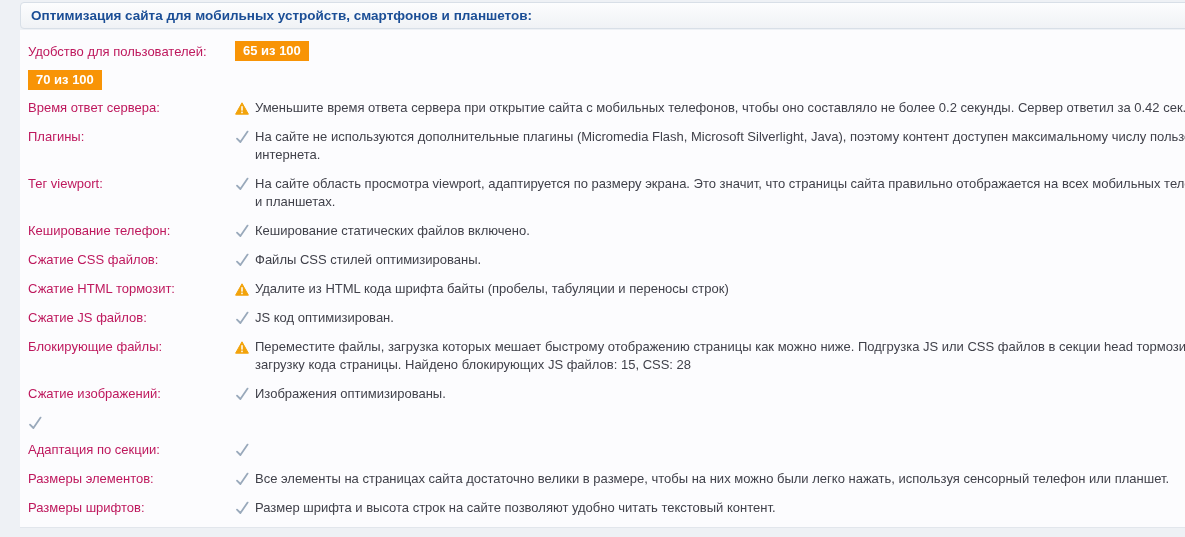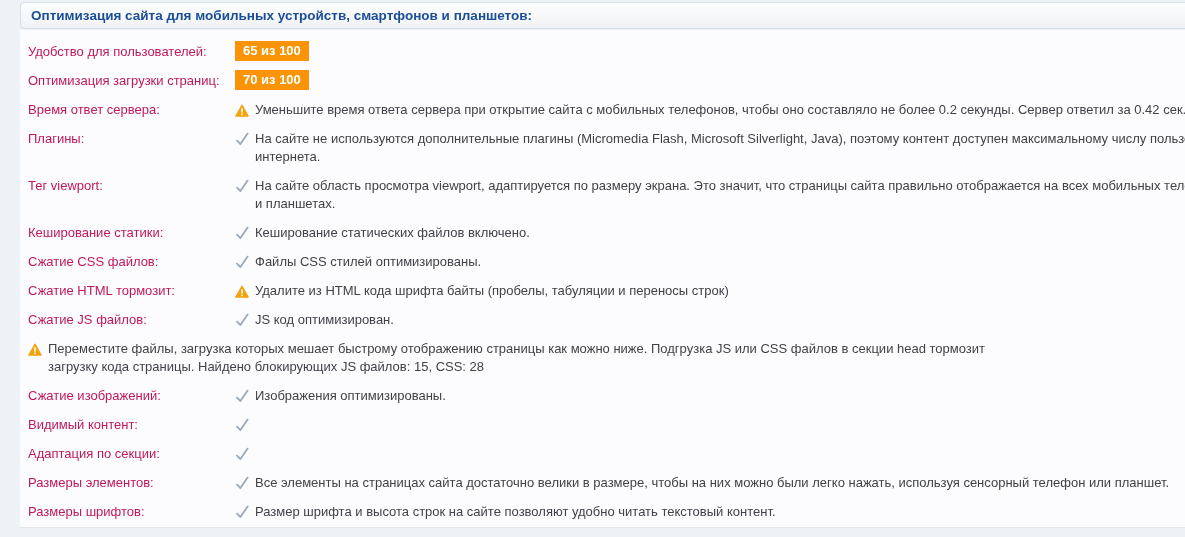--- a/index.html
+++ b/index.html
@@ -91,21 +91,20 @@
   <div class="content" id="rows-container">
   <div class="row">
     <div class="row-label">Удобство для пользователей:</div>
     <div class="row-value">
       <span class="badge">65 из 100</span>
 
     </div>
   </div>
 
   <div class="row">
-    <div class="row-label">Оптимизация загрузки страниц:</div>
     <div class="row-value">
       <span class="badge">70 из 100</span>
 
     </div>
   </div>
 
   <div class="row">
     <div class="row-label">Время ответ сервера:</div>
     <div class="row-value">
 
@@ -141,21 +140,21 @@
       <span class="icon icon-ok">
         <svg width="14" height="14" viewBox="0 0 14 14">
           <path d="M2 8.6 L5.4 12 L12.6 1.6" fill="none" stroke="#99a9bb" stroke-width="1.8" stroke-linecap="round" stroke-linejoin="round"></path>
         </svg>
       </span>
       <span class="row-text">На сайте область просмотра viewport, адаптируется по размеру экрана. Это значит, что страницы сайта правильно отображается на всех мобильных телефонах и планшетах.</span>
     </div>
   </div>
 
   <div class="row">
-    <div class="row-label">Кеширование статики:</div>
+    <div class="row-label">Кеширование телефон:</div>
     <div class="row-value">
 
       <span class="icon icon-ok">
         <svg width="14" height="14" viewBox="0 0 14 14">
           <path d="M2 8.6 L5.4 12 L12.6 1.6" fill="none" stroke="#99a9bb" stroke-width="1.8" stroke-linecap="round" stroke-linejoin="round"></path>
         </svg>
       </span>
       <span class="row-text">Кеширование статических файлов включено.</span>
     </div>
   </div>
@@ -196,20 +195,21 @@
       <span class="icon icon-ok">
         <svg width="14" height="14" viewBox="0 0 14 14">
           <path d="M2 8.6 L5.4 12 L12.6 1.6" fill="none" stroke="#99a9bb" stroke-width="1.8" stroke-linecap="round" stroke-linejoin="round"></path>
         </svg>
       </span>
       <span class="row-text">JS код оптимизирован.</span>
     </div>
   </div>
 
   <div class="row">
+    <div class="row-label">Блокирующие файлы:</div>
     <div class="row-value">
 
       <span class="icon icon-warn">
         <svg width="14" height="13" viewBox="0 0 14 13">
           <path d="M7 0.8 L13.4 12.2 L0.6 12.2 Z" fill="#f2a30b" stroke="#f2a30b" stroke-width="1" stroke-linejoin="round"></path>
           <rect x="6.25" y="4.2" width="1.5" height="4.4" fill="#ffffff"></rect>
           <rect x="6.25" y="9.6" width="1.5" height="1.6" fill="#ffffff"></rect>
         </svg>
       </span>
 
@@ -224,21 +224,20 @@
       <span class="icon icon-ok">
         <svg width="14" height="14" viewBox="0 0 14 14">
           <path d="M2 8.6 L5.4 12 L12.6 1.6" fill="none" stroke="#99a9bb" stroke-width="1.8" stroke-linecap="round" stroke-linejoin="round"></path>
         </svg>
       </span>
       <span class="row-text">Изображения оптимизированы.</span>
     </div>
   </div>
 
   <div class="row">
-    <div class="row-label">Видимый контент:</div>
     <div class="row-value">
 
       <span class="icon icon-ok">
         <svg width="14" height="14" viewBox="0 0 14 14">
           <path d="M2 8.6 L5.4 12 L12.6 1.6" fill="none" stroke="#99a9bb" stroke-width="1.8" stroke-linecap="round" stroke-linejoin="round"></path>
         </svg>
       </span>
     </div>
   </div>
 

